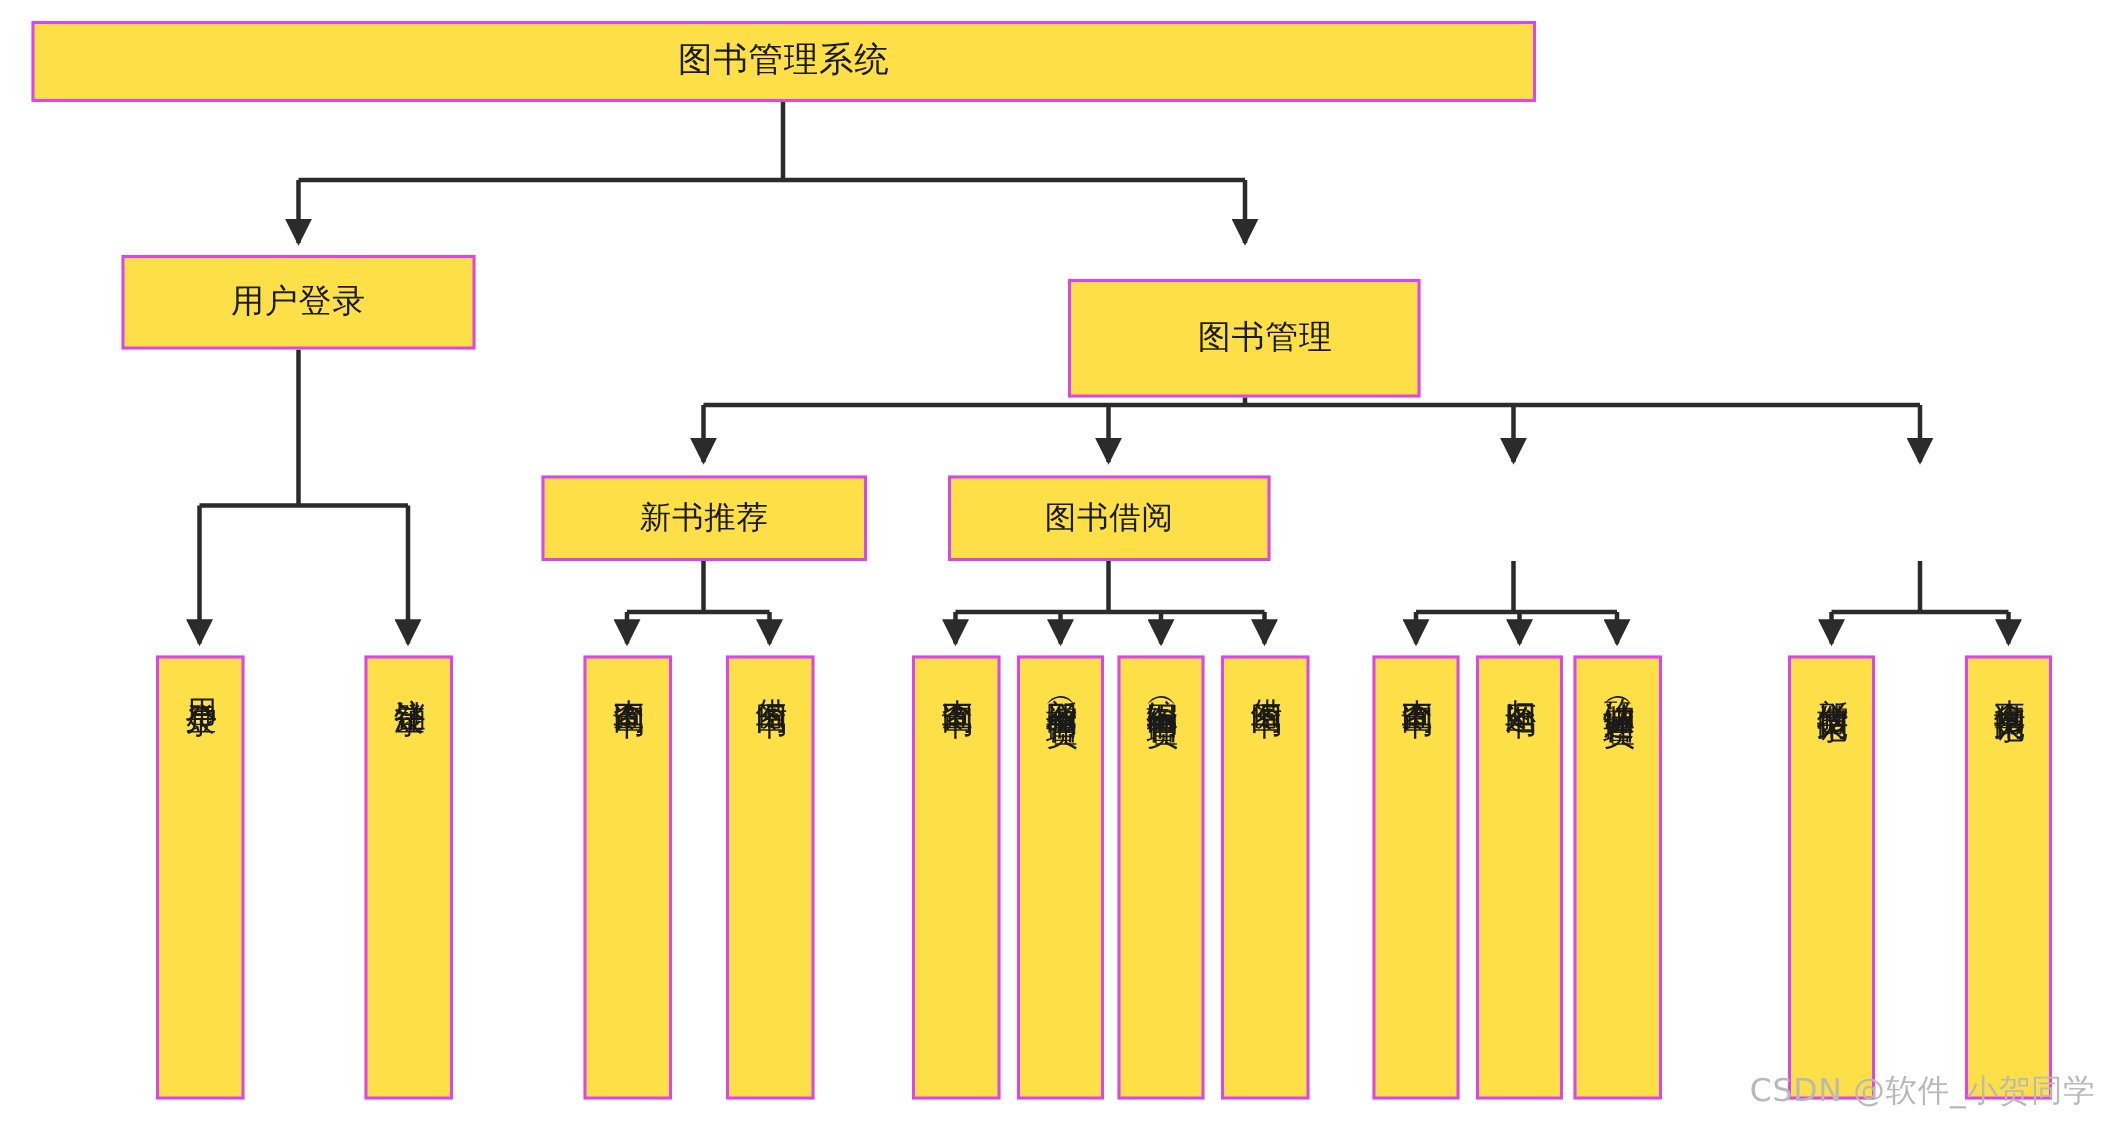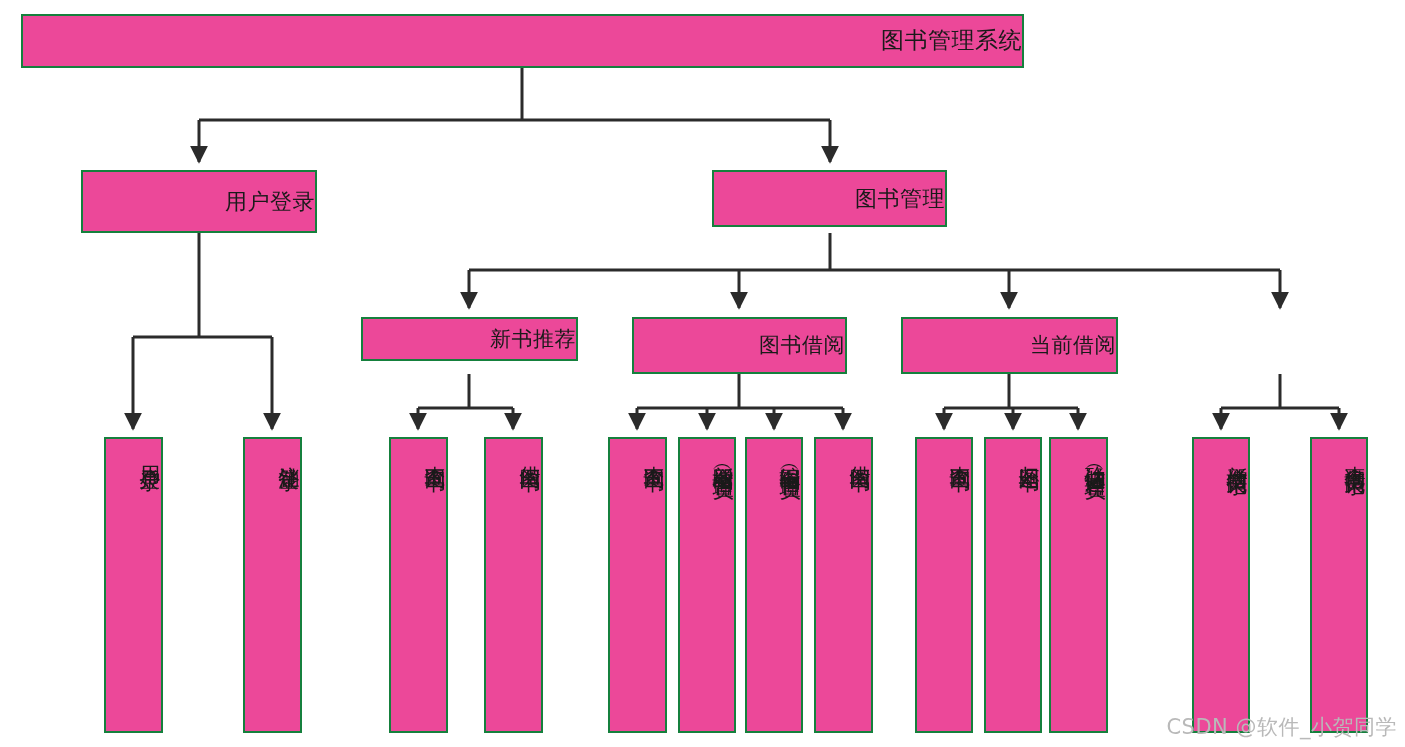--- a/index.html
+++ b/index.html
@@ -21,25 +21,25 @@
   #diagram-svg {
     position: absolute;
     left: 0;
     top: 0;
     width: 1405px;
     height: 747px;
   }
   .node {
     position: absolute;
     box-sizing: border-box;
-    background: #ec4899;
-    border: 2px solid #15803d;
+    background: #fde047;
+    border: 2px solid #d946ef;
     display: flex;
     align-items: center;
-    justify-content: flex-end;
+    justify-content: center;
     color: #1a1a1a;
   }
   .node-label {
     text-align: center;
     line-height: 1.18;
     letter-spacing: 0.5px;
   }
   .node.root .node-label { font-size: 23px; }
   .node.level2 .node-label { font-size: 22px; }
   .node.level3 .node-label { font-size: 21px; }
@@ -124,32 +124,29 @@
     </g>
   </svg>
 
   <div class="node root" style="left:21px; top:14px; width:1003px; height:54px;">
     <span class="node-label">图书管理系统</span>
   </div>
 
   <div class="node level2" style="left:81px; top:170px; width:236px; height:63px;">
     <span class="node-label">用户登录</span>
   </div>
-  <div class="node level2" style="left:712px; top:170px; width:235px; height:57px;padding-left:28px;">
+  <div class="node level2" style="left:712px; top:186px; width:235px; height:79px;padding-left:28px;">
     <span class="node-label">图书管理</span>
   </div>
 
-  <div class="node level3" style="left:361px; top:317px; width:217px; height:44px;">
+  <div class="node level3" style="left:361px; top:317px; width:217px; height:57px;">
     <span class="node-label">新书推荐</span>
   </div>
   <div class="node level3" style="left:632px; top:317px; width:215px; height:57px;">
     <span class="node-label">图书借阅</span>
-  </div>
-  <div class="node level3" style="left:901px; top:317px; width:217px; height:57px;">
-    <span class="node-label">当前借阅</span>
   </div>
 
   <div class="node leaf" style="left:104px; top:437px; width:59px; height:296px;">
     <span class="node-label">用户登录</span>
   </div>
   <div class="node leaf" style="left:243px; top:437px; width:59px; height:296px;">
     <span class="node-label">注销登录</span>
   </div>
 
   <div class="node leaf" style="left:389px; top:437px; width:59px; height:296px;">

